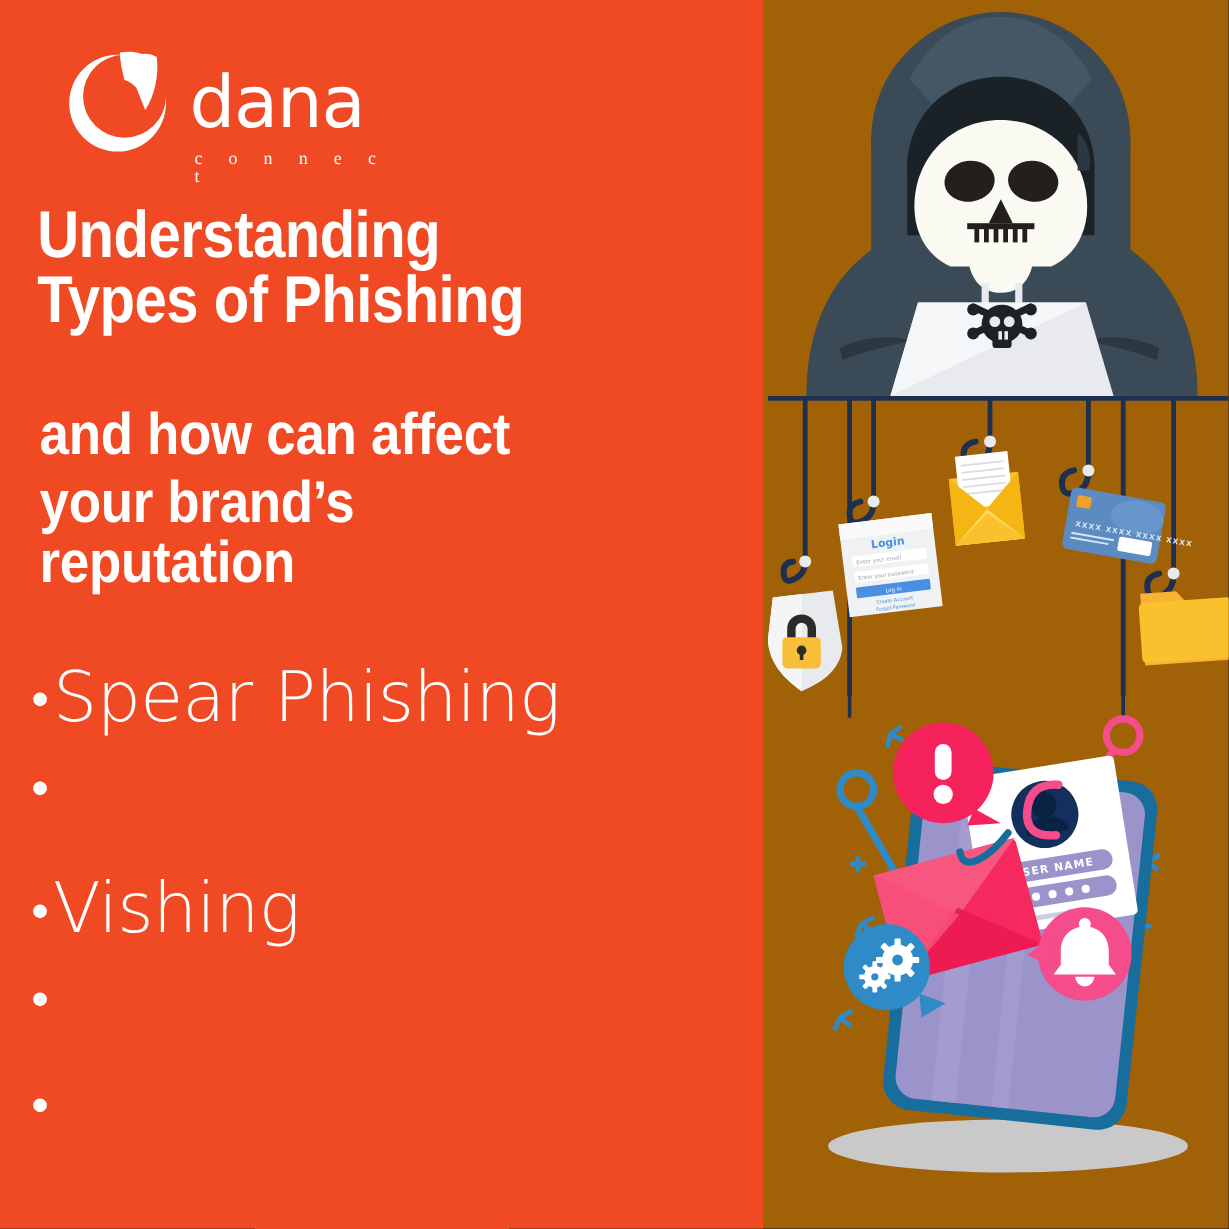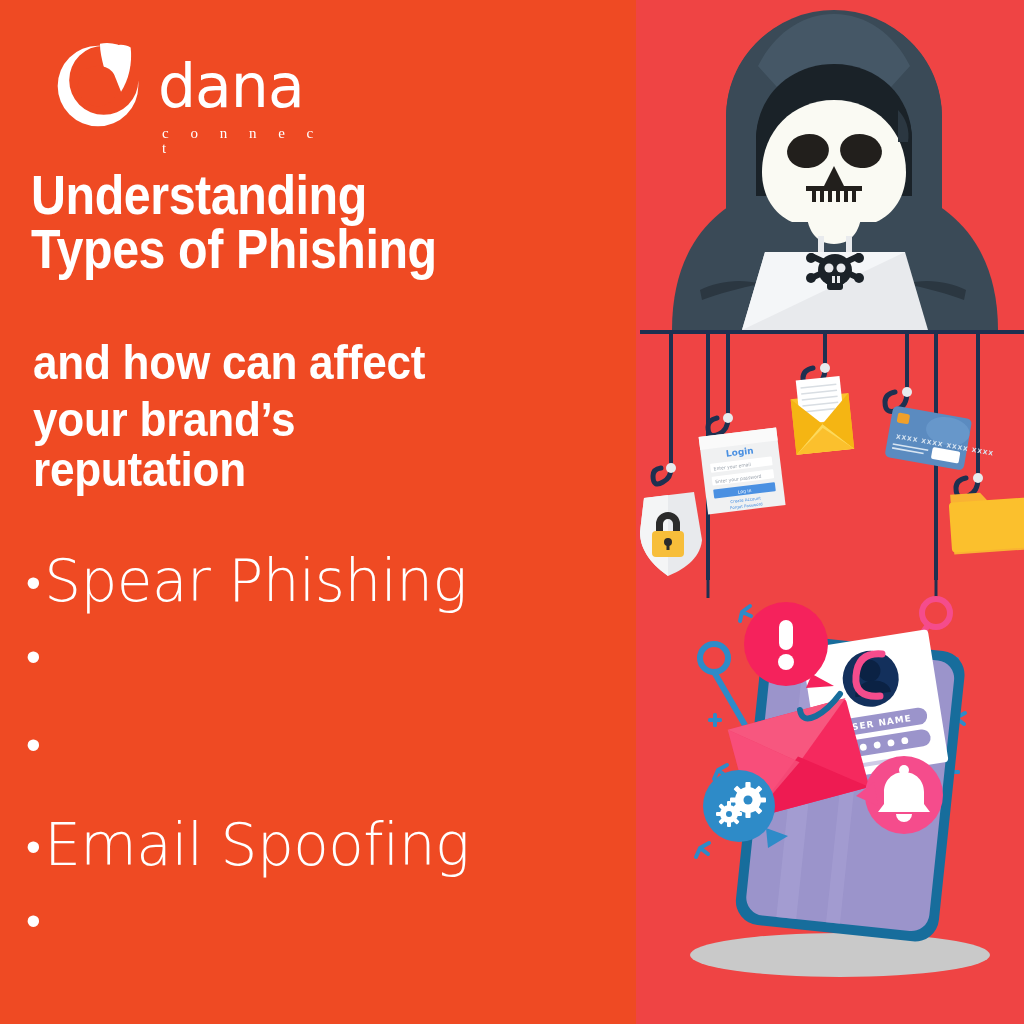--- a/index.html
+++ b/index.html
@@ -5,21 +5,21 @@
   * { margin:0; padding:0; box-sizing:border-box; }
   html, body {
     width:1024px; height:1024px;
     background:#000;
     font-family:"Liberation Sans", sans-serif;
     overflow:hidden;
   }
   #poster {
     position:relative;
     width:1024px; height:1024px;
-    background:#ef4444;
+    background:#a16207;
     overflow:hidden;
   }
 
   
   .orange-panel {
     position:absolute; left:0; top:0;
     width:636px; height:1024px;
     background:#EF4A23;
   }
 
@@ -134,24 +134,24 @@
   <div class="bullets">
     <div class="bullet">
       <span class="dot">•</span>
       <span class="txt">Spear Phishing</span>
     </div>
     <div class="bullet">
       <span class="dot">•</span>
     </div>
     <div class="bullet">
       <span class="dot">•</span>
+      <span class="txt">Vishing</span>
     </div>
     <div class="bullet">
       <span class="dot">•</span>
-      <span class="txt">Email Spoofing</span>
     </div>
     <div class="bullet">
       <span class="dot">•</span>
     </div>
   </div>
 
   <div class="art-abs">
     <svg class="scene" width="1024" height="1024" viewBox="0 0 1024 1024">
 
       <g>

